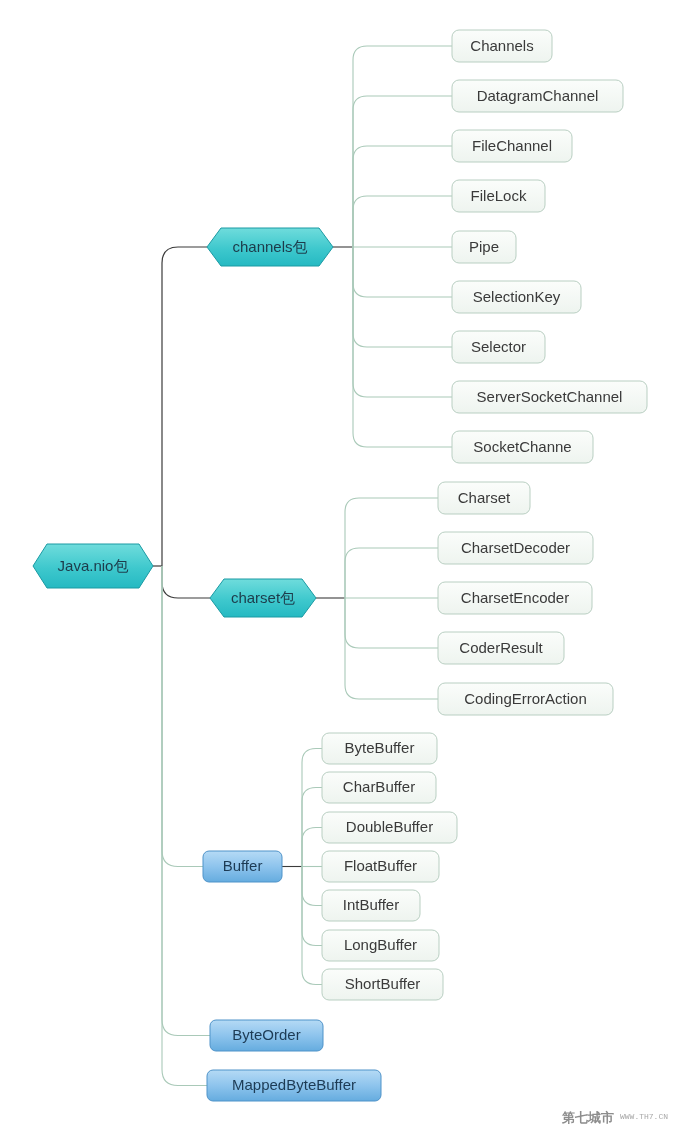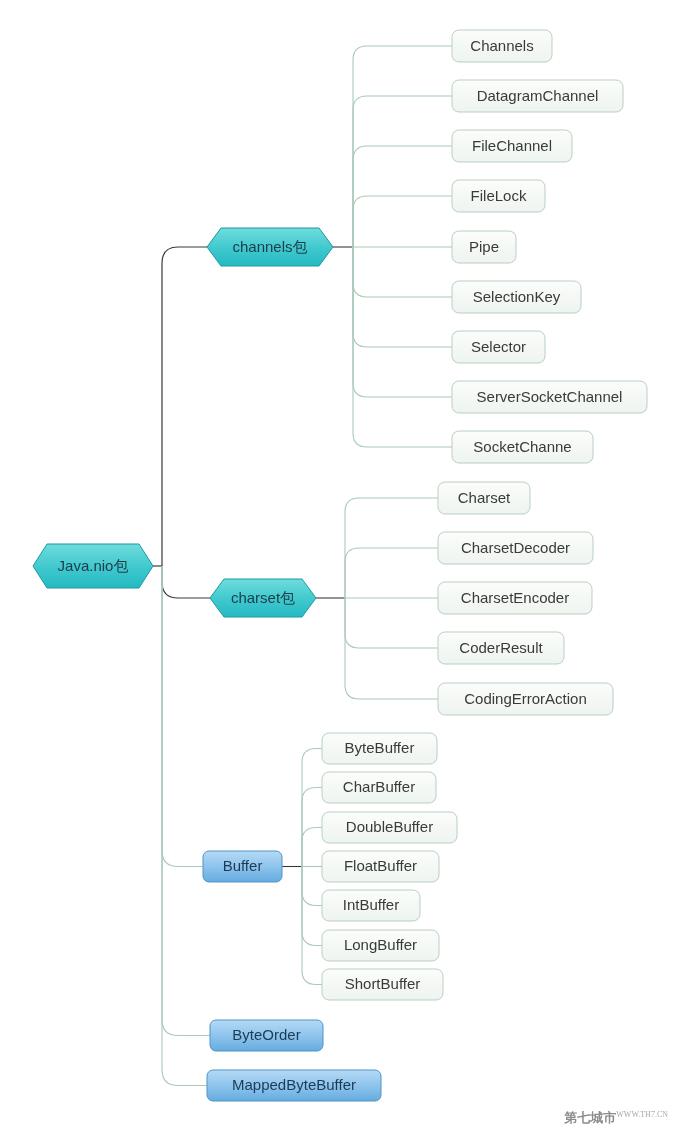--- a/index.html
+++ b/index.html
@@ -36,33 +36,34 @@
   }
   .blue-label {
     font-size: 15px;
     fill: #1d3b55;
   }
   .watermark {
     position: absolute;
     right: 8px;
     bottom: 6px;
     display: flex;
-    align-items: flex-start;
+    align-items: center;
+    gap: 6px;
     user-select: none;
   }
   .wm-cn {
     font-family: "DejaVu Sans", sans-serif;
     font-size: 13px;
     font-weight: bold;
     color: #8d8d8d;
     letter-spacing: 0px;
     line-height: 1;
   }
   .wm-url {
-    font-family: Liberation Serif, serif;
+    font-family: Liberation Mono, monospace;
     font-size: 8px;
     color: #a8a8a8;
     line-height: 1;
     padding-bottom: 1px;
   }
 </style>
 </head>
 <body>
 
 <svg id="mindmap" viewBox="0 0 676 1130">

